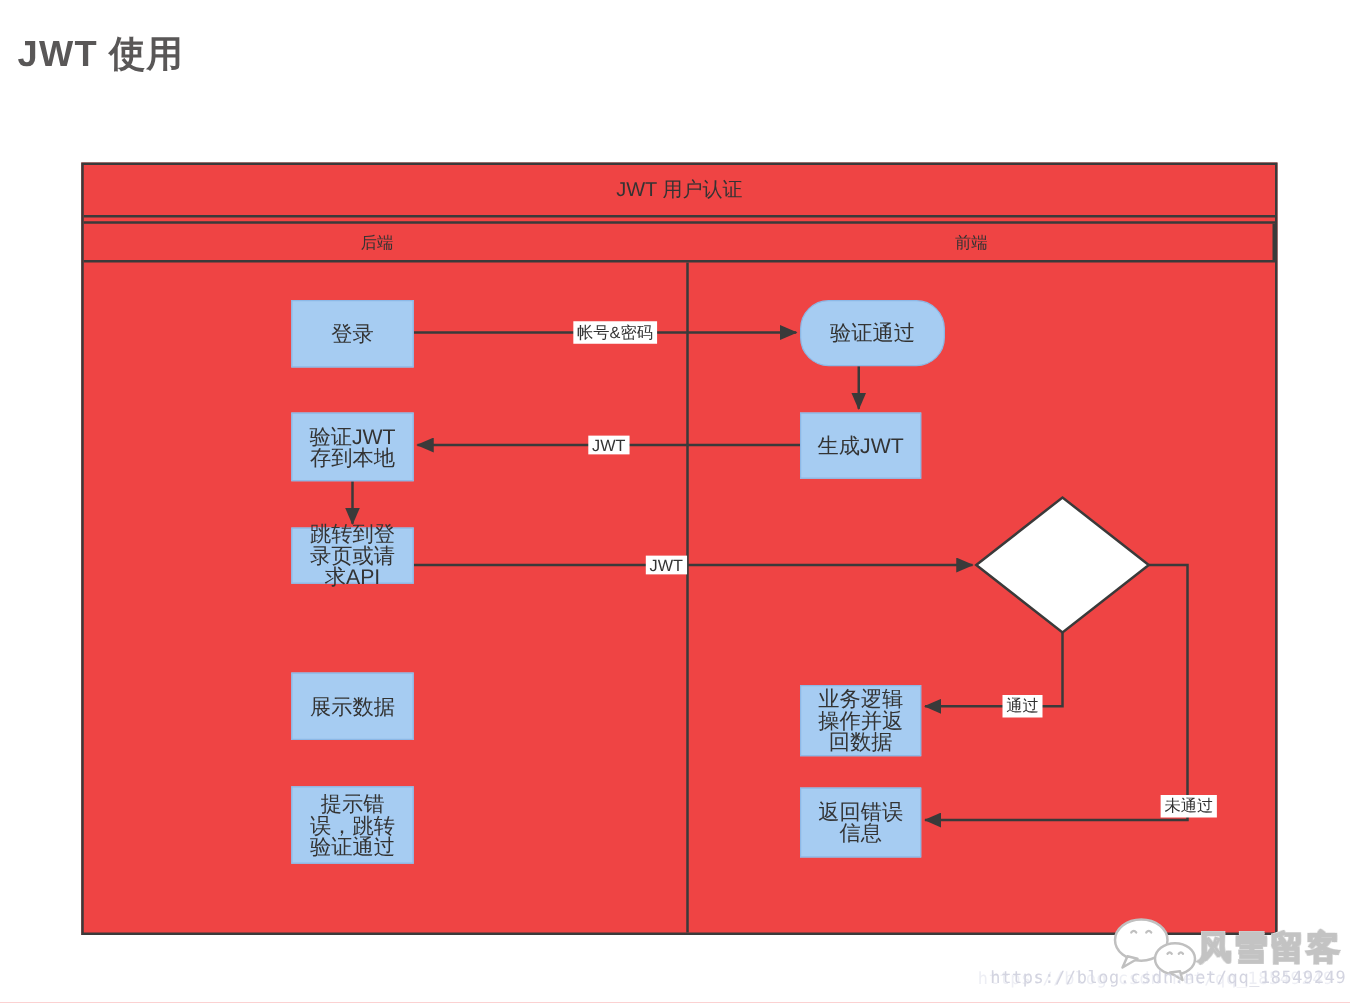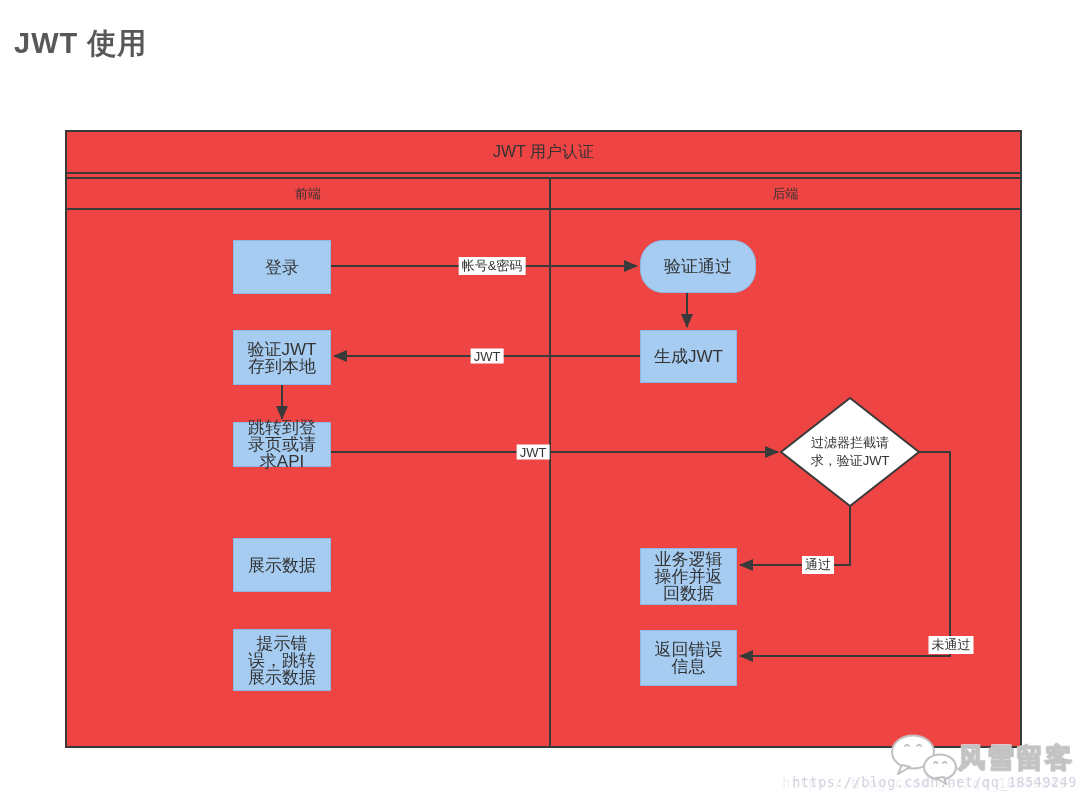--- a/index.html
+++ b/index.html
@@ -92,22 +92,22 @@
 <body>
 
 <div class="canvas">
 
   <div class="page-title">JWT 使用</div>
 
   <div class="frame">
     <div class="pool-title">JWT 用户认证</div>
     <div class="pool-spacer"></div>
     <div class="lane-headers">
+      <div class="lane-h right">后端</div>
       <div class="lane-h left">前端</div>
-      <div class="lane-h right">后端</div>
     </div>
     <div class="lanes-body">
       <div class="lane-body left"></div>
       <div class="lane-body right"></div>
     </div>
   </div>
 
   <svg class="wires" viewBox="0 0 1080 802">
     <defs>
       <marker id="arrow" markerUnits="userSpaceOnUse" markerWidth="14" markerHeight="12" refX="13" refY="6" orient="auto">
@@ -128,30 +128,28 @@
 
   <div class="node n-login">登录</div>
   <div class="node n-save-jwt">验证JWT
 存到本地</div>
   <div class="node n-redirect">跳转到登
 录页或请
 求API</div>
   <div class="node n-show-data">展示数据</div>
   <div class="node n-show-error">提示错
 误，跳转
-展示数据</div>
+验证通过</div>
   <div class="node n-verify">验证通过</div>
   <div class="node n-gen-jwt">生成JWT</div>
   <div class="node n-biz">业务逻辑
 操作并返
 回数据</div>
   <div class="node n-return-error">返回错误
 信息</div>
-  <div class="diamond-label">过滤器拦截请
-求，验证JWT</div>
 
   <span class="edge-label" style="left:492px; top:266px;">帐号&amp;密码</span>
   <span class="edge-label" style="left:487px; top:356px;">JWT</span>
   <span class="edge-label" style="left:533px; top:452px;">JWT</span>
   <span class="edge-label" style="left:818px; top:565px;">通过</span>
   <span class="edge-label" style="left:951px; top:645px;">未通过</span>
 
   <div class="watermark">
     <svg class="wm-logo" width="78" height="56" viewBox="0 0 78 56">
       <g fill="#ffffff" stroke="#c0c0c0" stroke-width="2">

